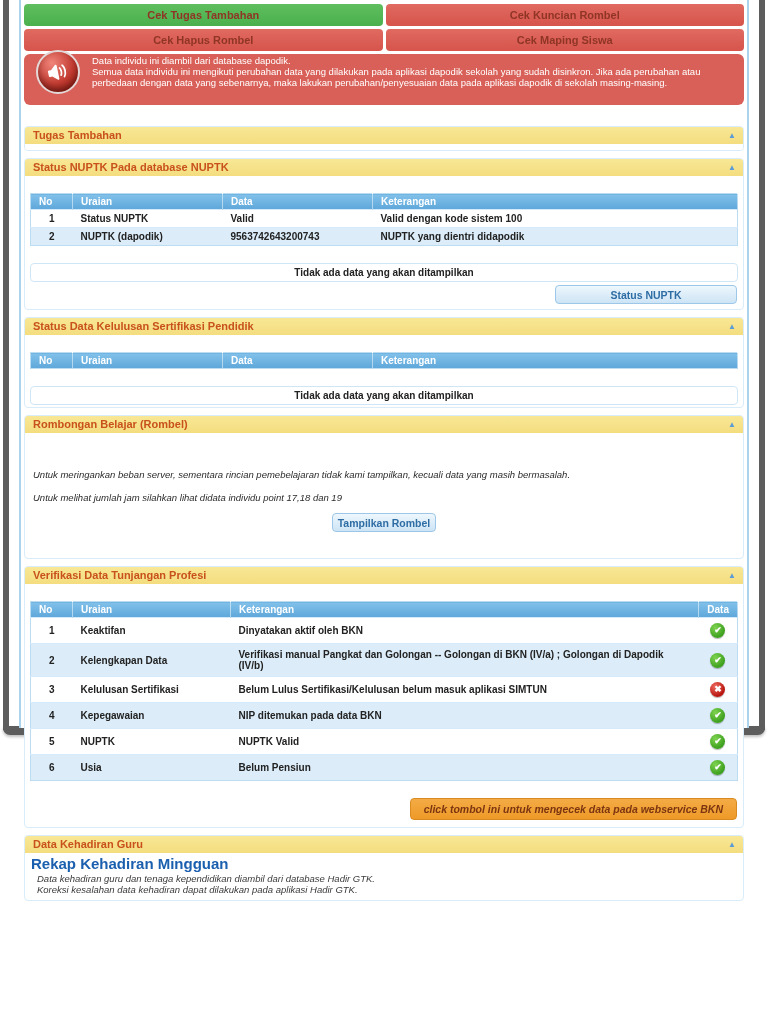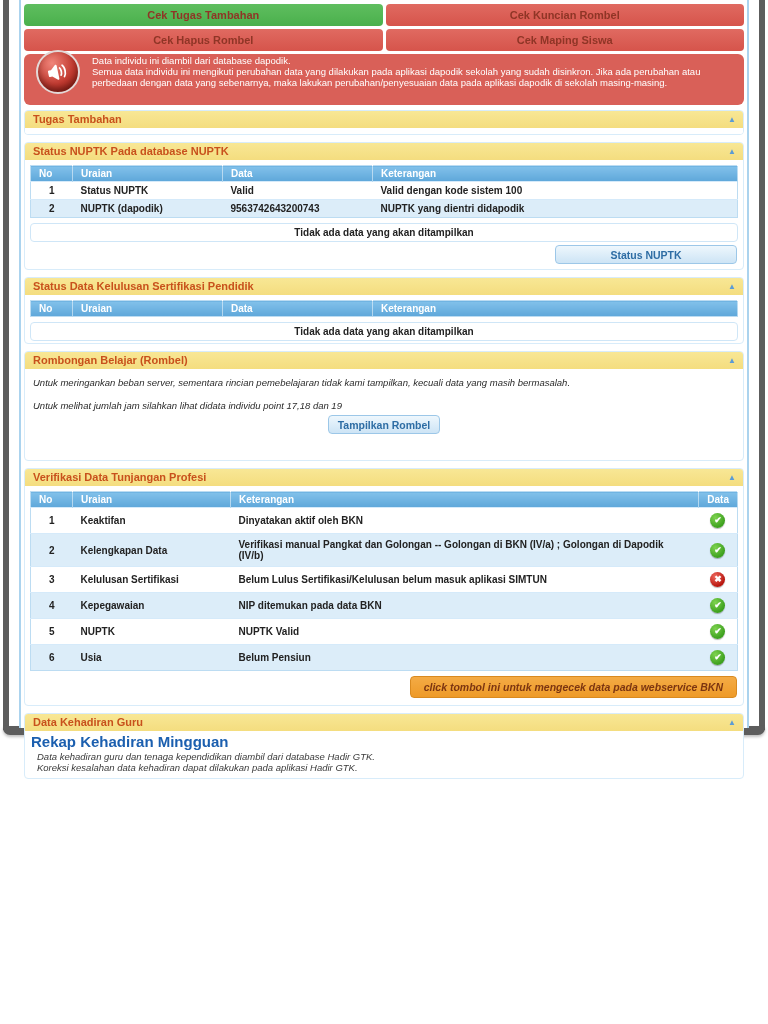--- a/index.html
+++ b/index.html
@@ -18,60 +18,60 @@
   
   .btnrow { display:flex; gap:3px; margin-bottom:3px; }
   .cbtn { flex:1; height:22px; border:none; border-radius:4px; font-family:inherit;
           font-size:11px; font-weight:bold; color:#8f3526; cursor:pointer; line-height:22px; text-align:center; }
   .cbtn.orange { background:linear-gradient(#f3af4e,#ec9c2e); }
   .cbtn.red    { background:linear-gradient(#e06a61,#d6544b); }
   .cbtn.green  { background:linear-gradient(#5fbe5f,#4ab04c); }
 
   
   .warning { display:flex; align-items:center; gap:12px; background:#d96058; border-radius:6px;
-             padding:4px 12px 20px 12px; height:51px; margin-bottom:5px; }
+             padding:4px 12px 20px 12px; height:51px; margin-bottom:21px; }
   .warn-icon { flex:0 0 44px; width:44px; height:44px; border-radius:50%;
                background:radial-gradient(circle at 35% 28%, #f0857a, #c23b31 55%, #871109);
                border:2px solid #e3d9d8; display:flex; align-items:center; justify-content:center;
                box-shadow:inset 0 -4px 6px rgba(0,0,0,.35); }
   .warn-text { color:#fff; font-size:9.5px; line-height:11.2px; }
 
   
   .panel { border:1px solid #d8ecfa; border-radius:4px; margin-bottom:7px; overflow:hidden; background:#fff; }
   .secbar { position:relative; background:linear-gradient(#f8e795,#f4dd7f); padding:0 8px; height:17px;
             line-height:17px; font-size:11px; font-weight:bold; color:#c8511c; cursor:pointer; }
   .secbar .arrow { position:absolute; right:7px; top:0; font-size:8px; color:#5b9bd5; }
   .secbar.blue { background:linear-gradient(#e3f0fa,#d2e7f6); color:#2e6da4; }
   .secbar.blue .arrow { color:#8fa8c8; }
   .empty-body { height:6px; background:#fff; }
 
   
-  table.grid { width:calc(100% - 10px); margin:5px 5px; border-collapse:collapse; border:1px solid #bcdcf2; }
+  table.grid { width:calc(100% - 10px); margin:17px 5px; border-collapse:collapse; border:1px solid #bcdcf2; }
   table.grid th { background:linear-gradient(#82c1ea,#5ea7da); color:#fff; font-size:10px; text-align:left;
                   padding:2px 8px; border-right:1px solid rgba(255,255,255,.5); }
   table.grid td { font-size:10px; font-weight:bold; color:#222; padding:3px 8px; border-top:1px solid #d5eafa; }
   table.grid tr.alt td { background:#dcedf9; }
   .col-no { width:42px; }
   .col-uraian { width:150px; }
   .col-data { width:150px; }
   .vcol-uraian { width:158px; }
   .vcol-data { width:34px; text-align:center; }
   table.vgrid td { padding:5px 8px; height:22px; }
   .empty-box { margin:2px 5px; border:1px solid #cfe6f7; border-radius:4px; text-align:center;
                font-size:10px; font-weight:bold; color:#222; padding:3px; }
 
   
   .bluebtn { display:block; background:linear-gradient(#eef7fd,#cde4f5); border:1px solid #9cc7e8; border-radius:4px;
              color:#2e6da4; font-weight:bold; font-size:10.5px; font-family:inherit; height:19px; cursor:pointer; }
   .btn-right { width:182px; margin:3px 6px 5px auto; }
-  .btn-center { width:112px; margin:4px auto 0 auto; }
+  .btn-center { width:104px; margin:10px auto 0 auto; }
 
   
   .note { font-style:italic; font-size:9.5px; color:#2b2b2b; margin:0 0 0 8px; }
-  .rombel-body { padding:8px 0 26px 0; }
+  .rombel-body { padding:36px 0 26px 0; }
   .rombel-body .note + .note { margin-top:12px; }
 
   
   .orangebtn { display:block; margin:5px 6px 7px auto; background:linear-gradient(#f4ab45,#ee9a28);
                border:1px solid #d98a20; border-radius:4px; color:#7c3511; font-weight:bold;
                font-size:10.5px; font-family:inherit; padding:4px 13px; cursor:pointer;font-style:italic; }
 
   
   .status-icon { display:inline-block; width:15px; height:15px; border-radius:50%; color:#fff;
                  font-size:9px; line-height:15px; text-align:center; font-weight:bold;

